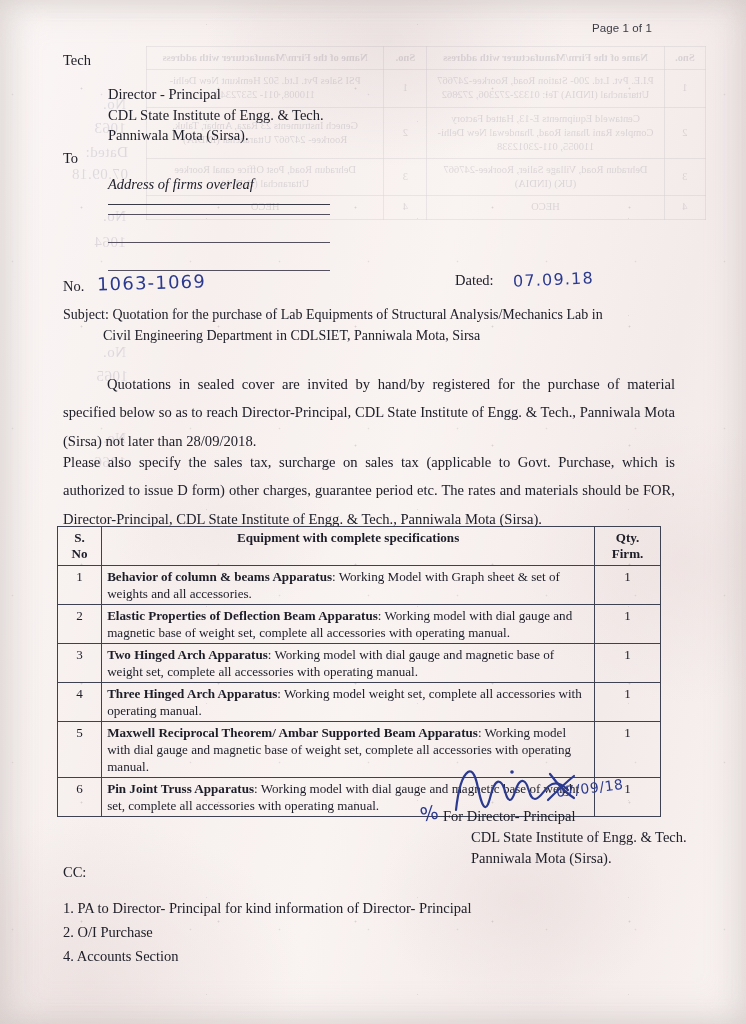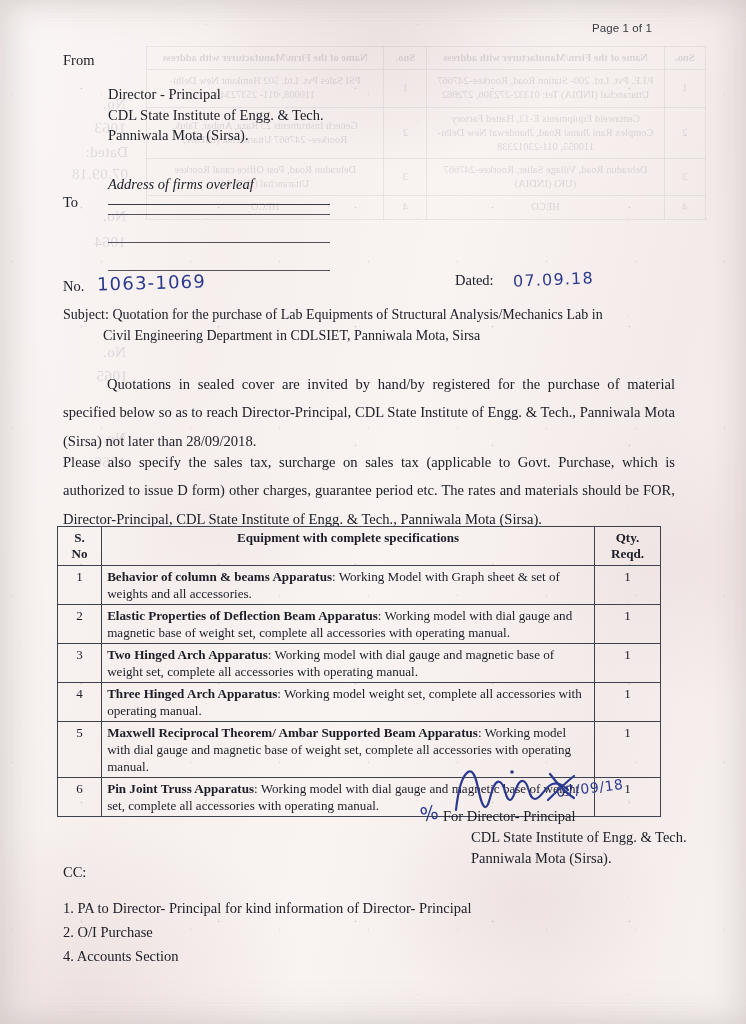--- a/index.html
+++ b/index.html
@@ -97,21 +97,21 @@
     position: absolute;
     left: 592px;
     top: 22px;
     font-family: "Liberation Sans", "DejaVu Sans", sans-serif;
     font-size: 11.5px;
     color: #3a3a42;
     letter-spacing: .1px;
   }
 
   .lbl-from { position: absolute; left: 63px;  top: 52px;  font-size: 14.5px; }
-  .lbl-to   { position: absolute; left: 63px;  top: 150px; font-size: 14.5px; margin-top: 44px; }
+  .lbl-to   { position: absolute; left: 63px;  top: 150px; font-size: 14.5px; }
 
   .from-block {
     position: absolute;
     left: 108px;
     top: 84px;
     font-size: 14.5px;
     line-height: 1.42;
   }
 
   .addr-overleaf {
@@ -326,21 +326,21 @@
     <span class="bleed-ink" style="left:620px; top:344px;">No.</span>
     <span class="bleed-ink" style="left:618px; top:368px;">1065</span>
     <span class="bleed-ink" style="left:620px; top:430px;">No.</span>
     <span class="bleed-ink" style="left:620px; top:454px;">1066</span>
   </div>
 
   <div class="content">
 
     <div class="page-num">Page 1 of 1</div>
 
-    <div class="lbl-from">From</div>
+    <div class="lbl-from">Tech</div>
 
     <div class="from-block">
       <div>Director - Principal</div>
       <div>CDL State Institute of Engg. &amp; Tech.</div>
       <div>Panniwala Mota (Sirsa).</div>
     </div>
 
     <div class="lbl-to">To</div>
     <div class="addr-overleaf">Address of firms overleaf</div>
 
@@ -370,21 +370,21 @@
     <table class="spec-table">
       <thead>
         <tr>
           <th class="col-sno">
             <span>S.</span><br>
             <span>No</span>
           </th>
           <th class="col-desc">Equipment with complete specifications</th>
           <th class="col-qty">
             <span>Qty.</span><br>
-            <span>Reqd.</span>
+            <span>Firm.</span>
           </th>
         </tr>
       </thead>
       <tbody>
         <tr>
           <td class="col-sno">1</td>
           <td class="col-desc"><span class="eq-name">Behavior of column &amp; beams Apparatus</span><span>: Working Model with Graph sheet &amp; set of weights and all accessories.</span></td>
           <td class="col-qty">1</td>
         </tr>
         <tr>

